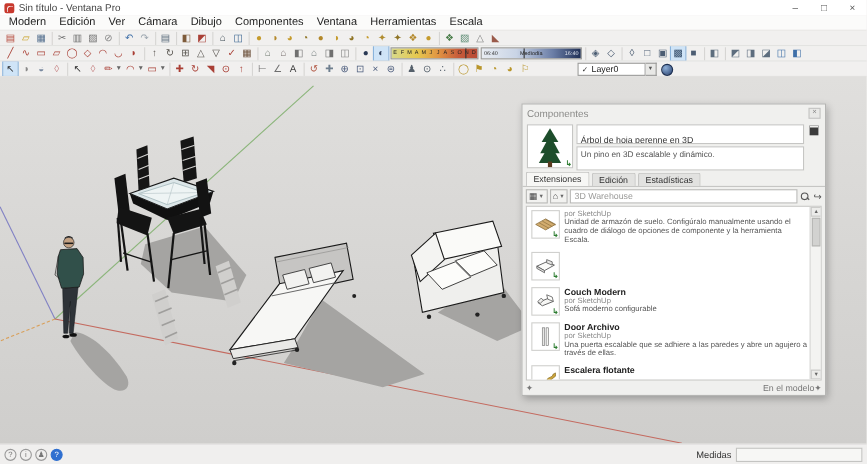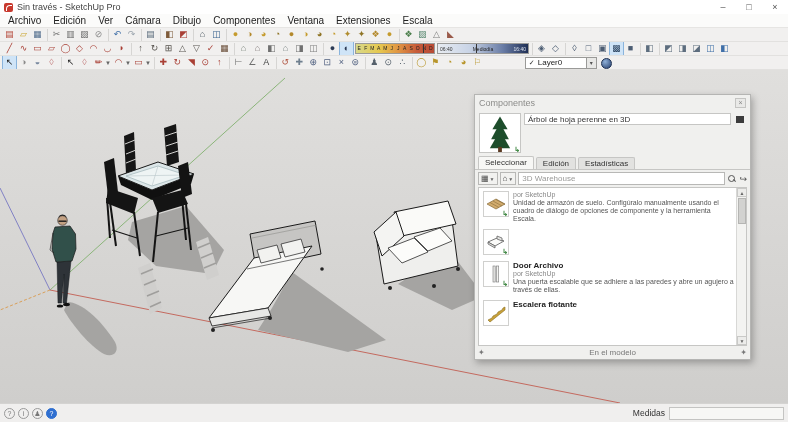--- a/index.html
+++ b/index.html
@@ -46,21 +46,21 @@
 
   
   .panel{position:absolute;left:474px;top:94px;width:277px;height:266px;background:#f0f0ee;border:1px solid #b5b5b3;box-shadow:2px 3px 7px rgba(0,0,0,.28);z-index:8;display:flex;flex-direction:column}
   .panel-title{height:13px;display:flex;align-items:center;padding:8px 4px;flex:0 0 auto}
   .panel-title-text{font-size:9px;color:#8c8c8a;flex:1}
   .panel-close{width:11px;height:10px;background:#e9e9e7;border:1px solid #c4c4c2;font-size:7px;line-height:8px;text-align:center;color:#888}
   .preview{display:flex;padding:2px 4px;gap:3px;height:46px;flex:0 0 auto}
   .thumb-big{width:42px;height:40px;background:#fff;border:1px solid #c6c6c4;position:relative;flex:0 0 auto}
   .grn-arrow{position:absolute;right:0;bottom:-1px;font-size:7px;color:#2e7d32;font-weight:bold;line-height:7px}
   .preview-meta{flex:1;display:flex;flex-direction:column;gap:2px}
-  .name-field{height:12px;background:#fff;border:1px solid #c6c6c4;font-size:8px;padding:0 3px;color:#333;line-height:11px;white-space:nowrap;overflow:hidden}
+  .name-field{height:12px;background:#fff;border:1px solid #c6c6c4;font-size:8px;padding:8px 3px;color:#333;line-height:11px;white-space:nowrap;overflow:hidden}
   .desc-field{flex:1;background:#fff;border:1px solid #c6c6c4;font-size:7.5px;color:#555;padding:2px 3px}
   .details-col{width:12px;display:flex;flex-direction:column;align-items:center;padding-top:1px}
   .details-icon{width:8px;height:9px;background:#3c3c3c;box-shadow:inset 0 2px 0 #f0f0ee}
   .tabs{display:flex;height:13px;padding-left:3px;align-items:flex-end;flex:0 0 auto;border-bottom:1px solid #c6c6c4}
   .tab{padding:0 6px;font-size:8px;color:#333;background:#e2e2e0;border:1px solid #c6c6c4;border-bottom:none;border-radius:2px 2px 0 0;margin-right:2px;line-height:11px}
   .tab.active{background:#f7f7f5;line-height:12px}
   .searchrow{display:flex;align-items:center;gap:2px;padding:2px 3px;height:17px;flex:0 0 auto}
   .mini-btn{height:13px;display:flex;align-items:center;border:1px solid #b8b8b6;background:#f2f2f0;font-size:8px;padding:0 2px;gap:1px;color:#444}
   .mini-caret{font-size:5px;color:#666}
   .search-input{flex:1;height:13px;border:1px solid #b8b8b6;background:#fff;font-size:8px;padding:0 3px;color:#444;min-width:0}
@@ -76,53 +76,53 @@
   .comp-text{flex:1;min-width:0}
   .comp-name{font-size:8px;font-weight:bold;color:#222;line-height:9px}
   .comp-author{font-size:7px;color:#888;line-height:8px}
   .comp-desc{font-size:7px;color:#555;line-height:8px}
   .vscroll{position:absolute;right:0;top:0;bottom:0;width:10px;background:#f3f3f1;border-left:1px solid #d8d8d6}
   .vs-btn{position:absolute;left:0;width:10px;height:9px;font-size:5px;color:#666;text-align:center;line-height:9px;background:#ececea;border:1px solid #c9c9c7}
   .vs-up{top:0}.vs-down{bottom:0}
   .vs-thumb{position:absolute;left:1px;top:10px;width:8px;height:26px;background:#d2d2d0;border:1px solid #b5b5b3}
   .panel-footer{height:13px;display:flex;align-items:center;padding:0 3px;flex:0 0 auto}
   .pf-arrow{font-size:8px;color:#777}
-  .pf-text{flex:1;text-align:center;font-size:8px;color:#777}
+  .pf-text{flex:1;text-align:right;font-size:8px;color:#777}
 
   
   .statusbar{position:absolute;left:0;top:403px;width:788px;height:19px;background:#f0efee;border-top:1px solid #d4d3d1;display:flex;align-items:center;padding:0 4px;z-index:6}
   .sb-ico{width:11px;height:11px;border-radius:50%;border:1px solid #999;color:#777;font-size:7px;line-height:9px;text-align:center;margin-right:3px;flex:0 0 auto}
   .sb-ico.filled{background:#2f6fd0;border-color:#2f6fd0;color:#fff}
   .sb-hint{font-size:8.5px;color:#444;margin-left:4px;white-space:nowrap}
   .sb-spacer{flex:1}
   .sb-measure-label{font-size:8.5px;color:#333;margin-right:4px}
   .sb-measure-input{width:115px;height:13px;background:#f7f7f5;border:1px solid #c4c4c2;font-size:8px;padding:0 3px}
 </style>
 </head>
 <body>
 
 <div class="titlebar">
   <span class="logo"></span>
-  <span class="title-text">Sin través - SketchUp Pro</span>
+  <span class="title-text">Sin título - Ventana Pro</span>
   <span class="win-controls">
     <span class="win-btn">–</span>
     <span class="win-btn">□</span>
     <span class="win-btn">×</span>
   </span>
 </div>
 
 <div class="menubar">
-    <span class="menu-item">Archivo</span>
+    <span class="menu-item">Modern</span>
     <span class="menu-item">Edición</span>
     <span class="menu-item">Ver</span>
     <span class="menu-item">Cámara</span>
     <span class="menu-item">Dibujo</span>
     <span class="menu-item">Componentes</span>
     <span class="menu-item">Ventana</span>
-    <span class="menu-item">Extensiones</span>
+    <span class="menu-item">Herramientas</span>
     <span class="menu-item">Escala</span>
   </div>
 
 <div class="tbrow" id="tbrow1">
     <span class="tb-icon" style="color: rgb(181, 73, 60);">▤</span>
     <span class="tb-icon" style="color: rgb(201, 162, 39);">▱</span>
     <span class="tb-icon" style="color: rgb(85, 112, 143);">▦</span>
     <span class="tb-sep"></span>
     <span class="tb-icon" style="color: rgb(111, 111, 111);">✂</span>
     <span class="tb-icon" style="color: rgb(111, 111, 111);">▥</span>
@@ -400,27 +400,28 @@
       <svg width="40" height="38" viewBox="0 0 20 30">
         <polygon points="10,2 4,12 16,12" fill="#1d4d2b"></polygon>
         <polygon points="10,7 3,20 17,20" fill="#1d4d2b"></polygon>
         <polygon points="10,13 2,27 18,27" fill="#1d4d2b"></polygon>
         <rect x="8.5" y="26" width="3" height="4" fill="#5b3a21"></rect>
       </svg>
       <span class="grn-arrow">↳</span>
     </div>
     <div class="preview-meta">
       <div class="name-field">Árbol de hoja perenne en 3D</div>
+      <div class="desc-field">Un pino en 3D escalable y dinámico.</div>
     </div>
     <div class="details-col">
       <span class="details-icon"></span>
     </div>
   </div>
   <div class="tabs">
-      <span class="tab active">Seleccionar</span>
+      <span class="tab active">Extensiones</span>
       <span class="tab">Edición</span>
       <span class="tab">Estadísticas</span>
     </div>
   <div class="searchrow">
     <span class="mini-btn">
         <span>▦</span>
         <span class="mini-caret">▼</span>
       </span>
     <span class="mini-btn">
         <span>⌂</span>
@@ -443,20 +444,32 @@
             <div class="comp-author">por SketchUp</div>
             <div class="comp-desc">Unidad de armazón de suelo.  Configúralo manualmente usando el cuadro de diálogo de opciones de componente y la herramienta Escala.</div>
           </div>
         </div>
         <div class="comp-item">
           <span class="comp-thumb"><svg width="24" height="24" viewBox="0 0 24 24">
               <polygon points="4,12 13,8 20,11 11,16" fill="#fbfbf9" stroke="#555" stroke-width="0.8"></polygon>
               <polygon points="13,6 18,8 18,11 13,9" fill="#e6e6e4" stroke="#555" stroke-width="0.7"></polygon>
               <polygon points="4,12 11,16 11,18 4,14" fill="#e0e0de" stroke="#555" stroke-width="0.7"></polygon>
             </svg><span class="grn-arrow">↳</span></span>
+        </div>
+        <div class="comp-item">
+          <span class="comp-thumb"><svg width="24" height="24" viewBox="0 0 24 24">
+              <polygon points="5,13 15,9 19,12 9,16" fill="#f6f6f4" stroke="#555" stroke-width="0.8"></polygon>
+              <polygon points="13,6 18,8 19,12 14,10" fill="#fdfdfb" stroke="#555" stroke-width="0.7"></polygon>
+              <polygon points="5,12 8,9 10,11 7,14" fill="#efefed" stroke="#555" stroke-width="0.7"></polygon>
+            </svg><span class="grn-arrow">↳</span></span>
+          <div class="comp-text">
+            <div class="comp-name">Couch Modern</div>
+            <div class="comp-author">por SketchUp</div>
+            <div class="comp-desc">Sofá moderno configurable</div>
+          </div>
         </div>
         <div class="comp-item">
           <span class="comp-thumb"><svg width="24" height="24" viewBox="0 0 24 24">
               <rect x="9" y="4" width="2.2" height="16" fill="#e8e8e6" stroke="#777" stroke-width="0.6"></rect>
               <rect x="12.5" y="4" width="2.2" height="16" fill="#f4f4f2" stroke="#777" stroke-width="0.6"></rect>
             </svg><span class="grn-arrow">↳</span></span>
           <div class="comp-text">
             <div class="comp-name">Door Archivo</div>
             <div class="comp-author">por SketchUp</div>
             <div class="comp-desc">Una puerta escalable que se adhiere a las paredes y abre un agujero a través de ellas.</div>

